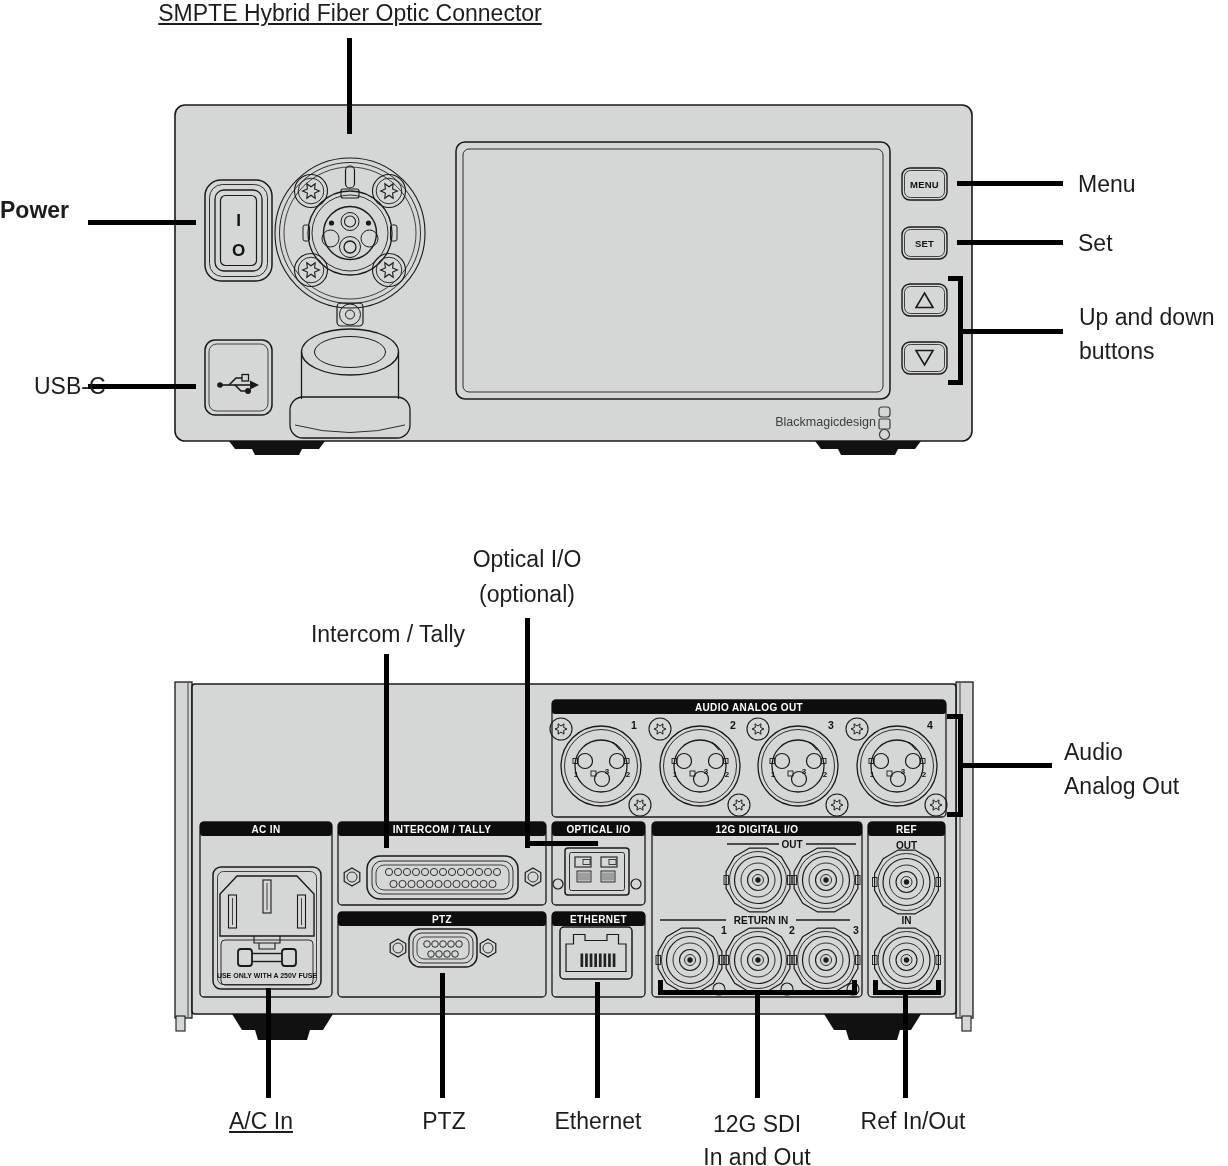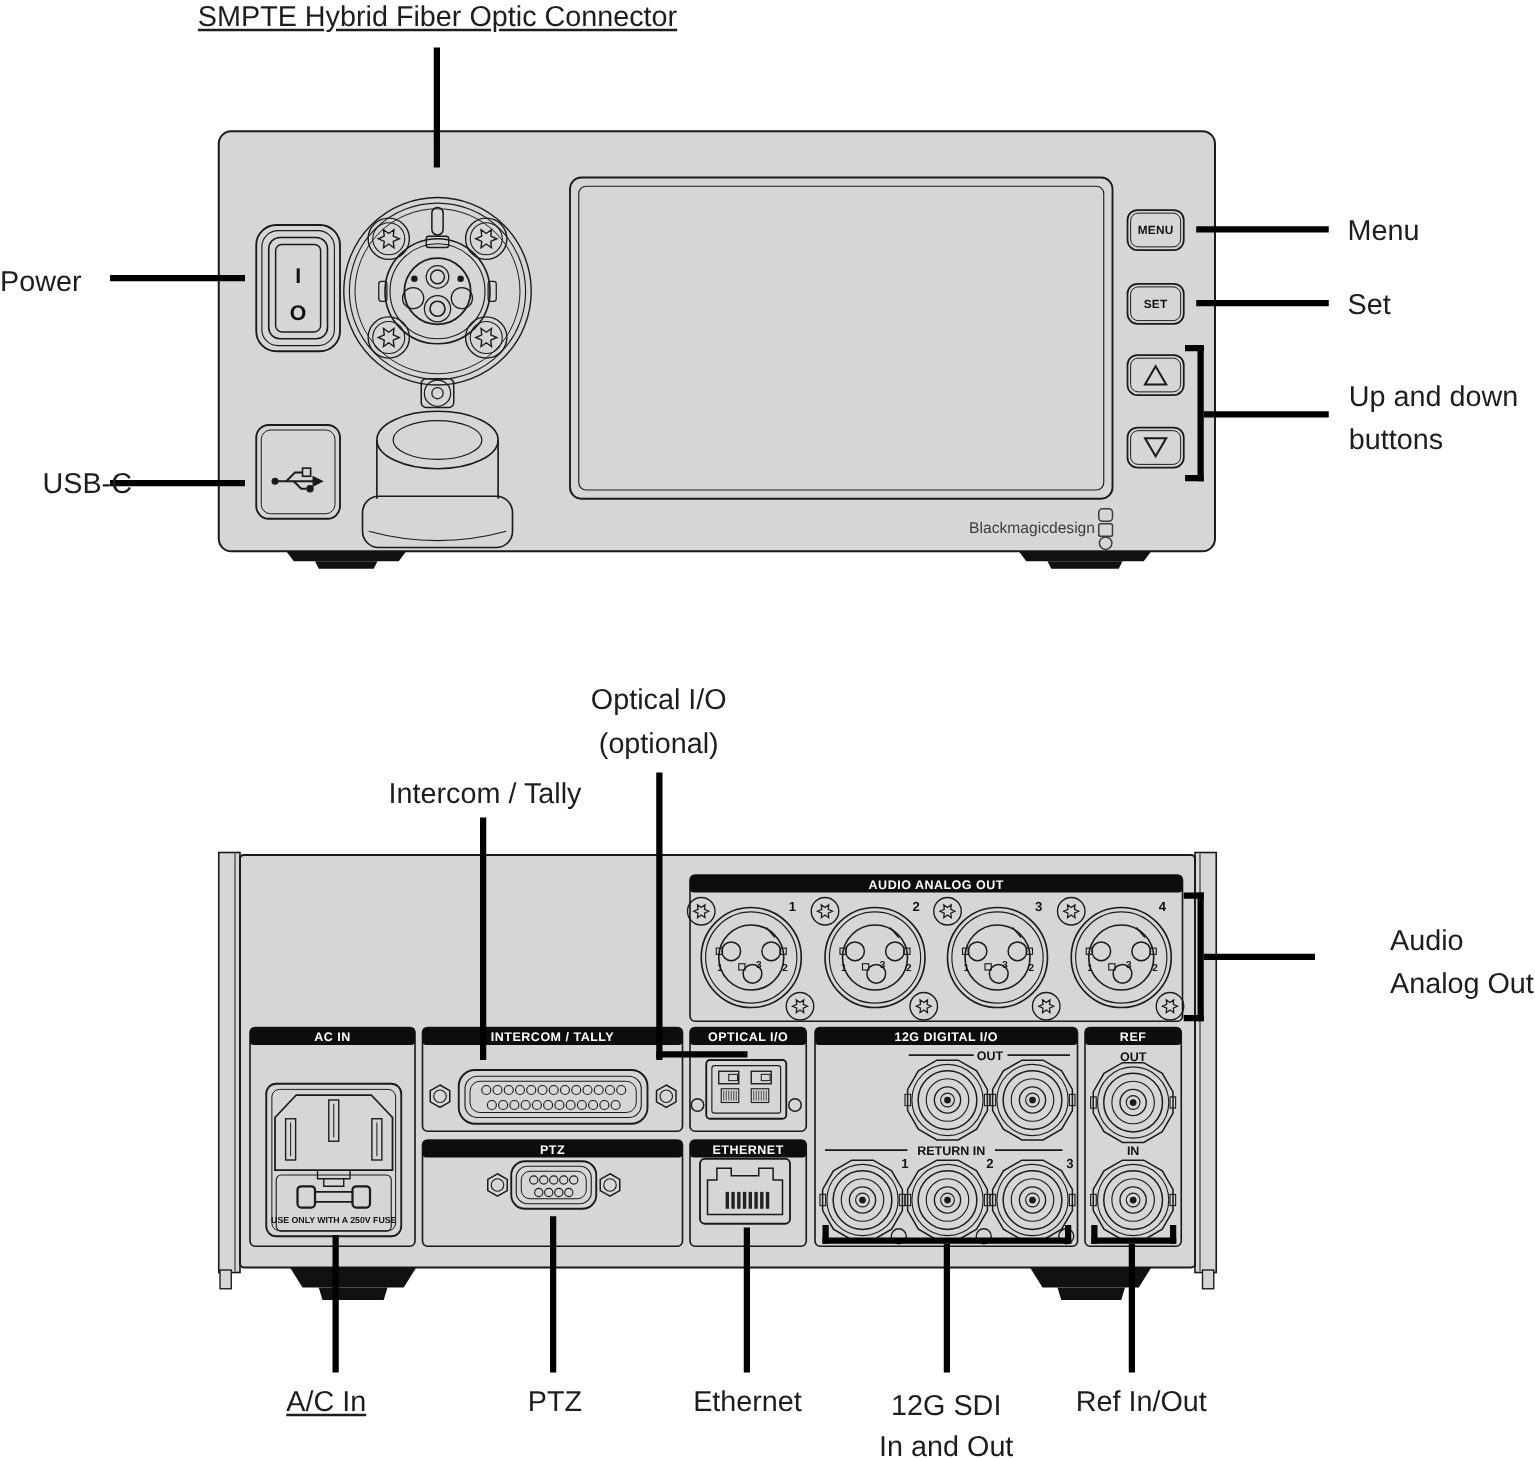--- a/index.html
+++ b/index.html
@@ -408,35 +408,35 @@
 <div class="ln" style="left:658px; top:980px; width:5px; height:15px;"></div>
 <div class="ln" style="left:852px; top:980px; width:5px; height:15px;"></div>
 <div class="ln" style="left:658px; top:990px; width:199px; height:5px;"></div>
 <div class="ln" style="left:755px; top:995px; width:5px; height:103px;"></div>
 <div class="ln" style="left:873px; top:980px; width:5px; height:15px;"></div>
 <div class="ln" style="left:936px; top:980px; width:5px; height:15px;"></div>
 <div class="ln" style="left:873px; top:990px; width:68px; height:5px;"></div>
 <div class="ln" style="left:903px; top:995px; width:5px; height:103px;"></div>
 
 <div class="lbl center" style="left:60px; top:0px; width:580px;text-decoration:underline;">SMPTE Hybrid Fiber Optic Connector</div>
-<div class="lbl" style="left:0px; top:212px;">Power</div>
+<div class="lbl" style="left:0px; top:197px;font-weight:bold;">Power</div>
 <div class="lbl" style="left:0px; top:373px;margin-left:34px;">USB-C</div>
 <div class="lbl" style="left:1078px; top:171px;">Menu</div>
 <div class="lbl" style="left:1078px; top:230px;">Set</div>
 <div class="lbl lh34" style="left:1079px; top:300px;">
   <span class="l2">Up and down</span>
   <span class="l2">buttons</span>
 </div>
 
 <div class="lbl center lh35" style="left:407px; top:542px; width:240px;">
   <span class="l2">Optical I/O</span>
   <span class="l2">(optional)</span>
 </div>
 <div class="lbl center" style="left:278px; top:621px; width:220px;">Intercom / Tally</div>
-<div class="lbl lh34" style="left:1064px; top:735px;margin-left:48px;">
+<div class="lbl lh34" style="left:1064px; top:735px;">
   <span class="l2">Audio</span>
   <span class="l2">Analog Out</span>
 </div>
 
 <div class="lbl center" style="left:196px; top:1108px; width:130px;text-decoration:underline;">A/C In</div>
 <div class="lbl center" style="left:384px; top:1108px; width:120px;">PTZ</div>
 <div class="lbl center" style="left:528px; top:1108px; width:140px;">Ethernet</div>
 <div class="lbl center lh33" style="left:677px; top:1108px; width:160px;">
   <span class="l2">12G SDI</span>
   <span class="l2">In and Out</span>

